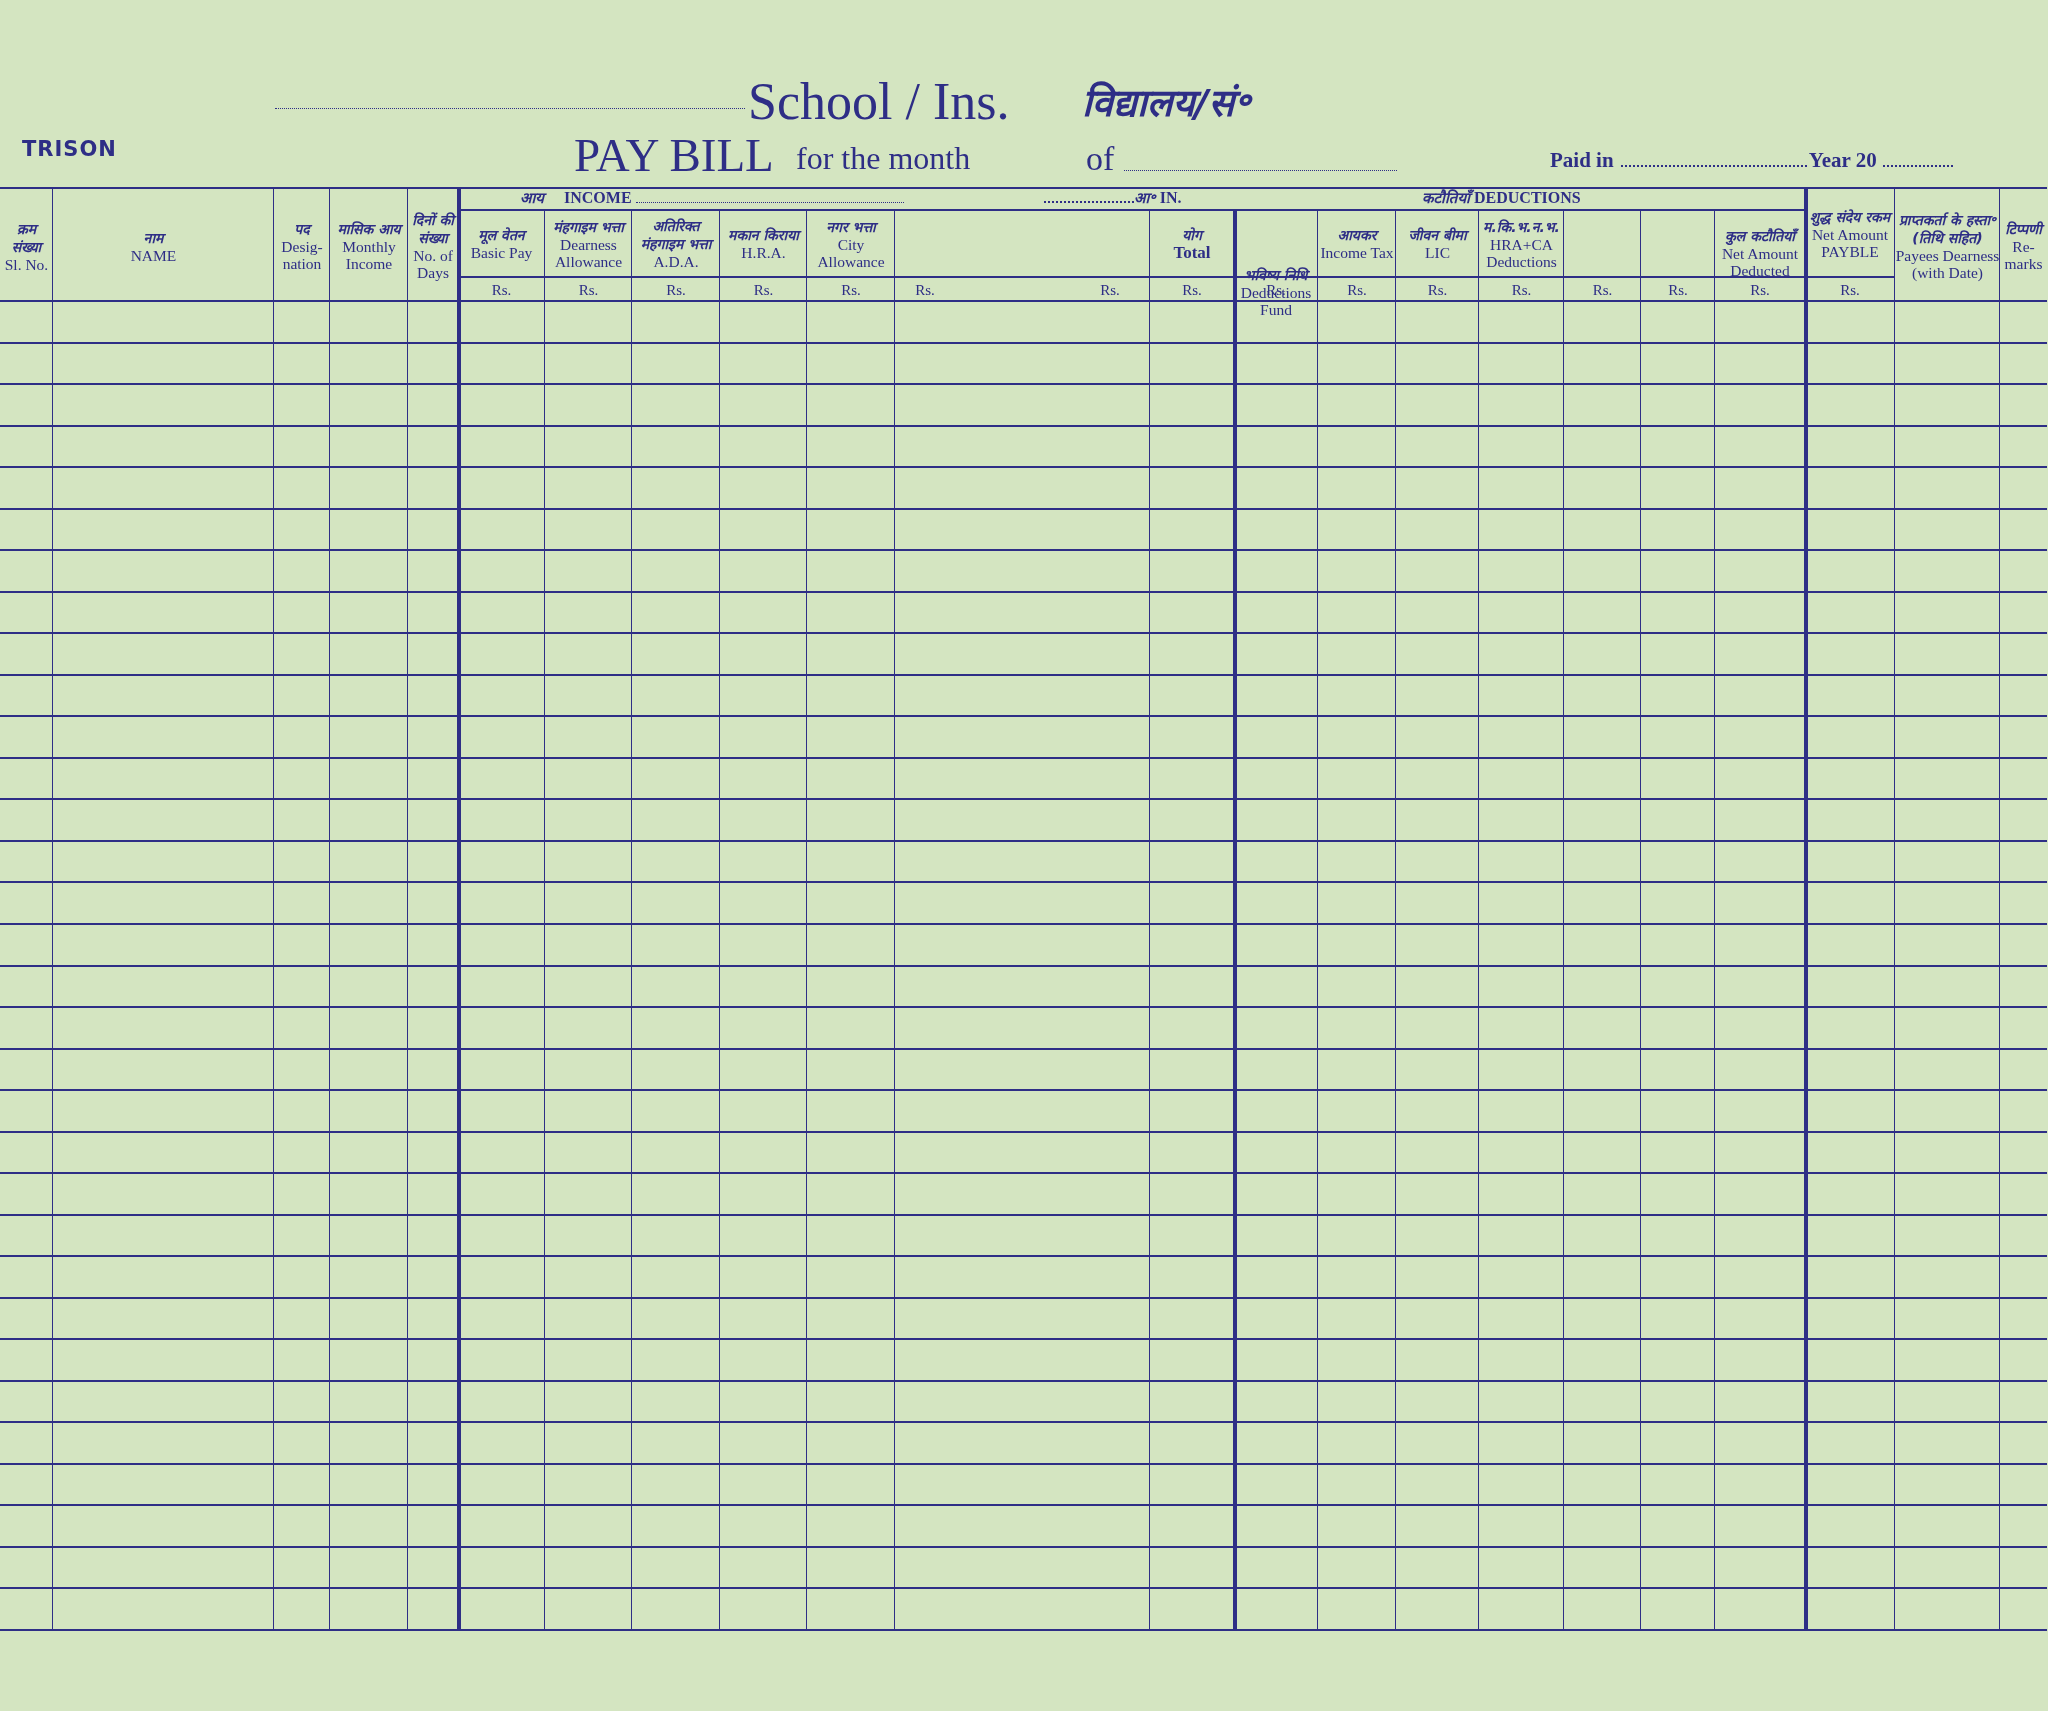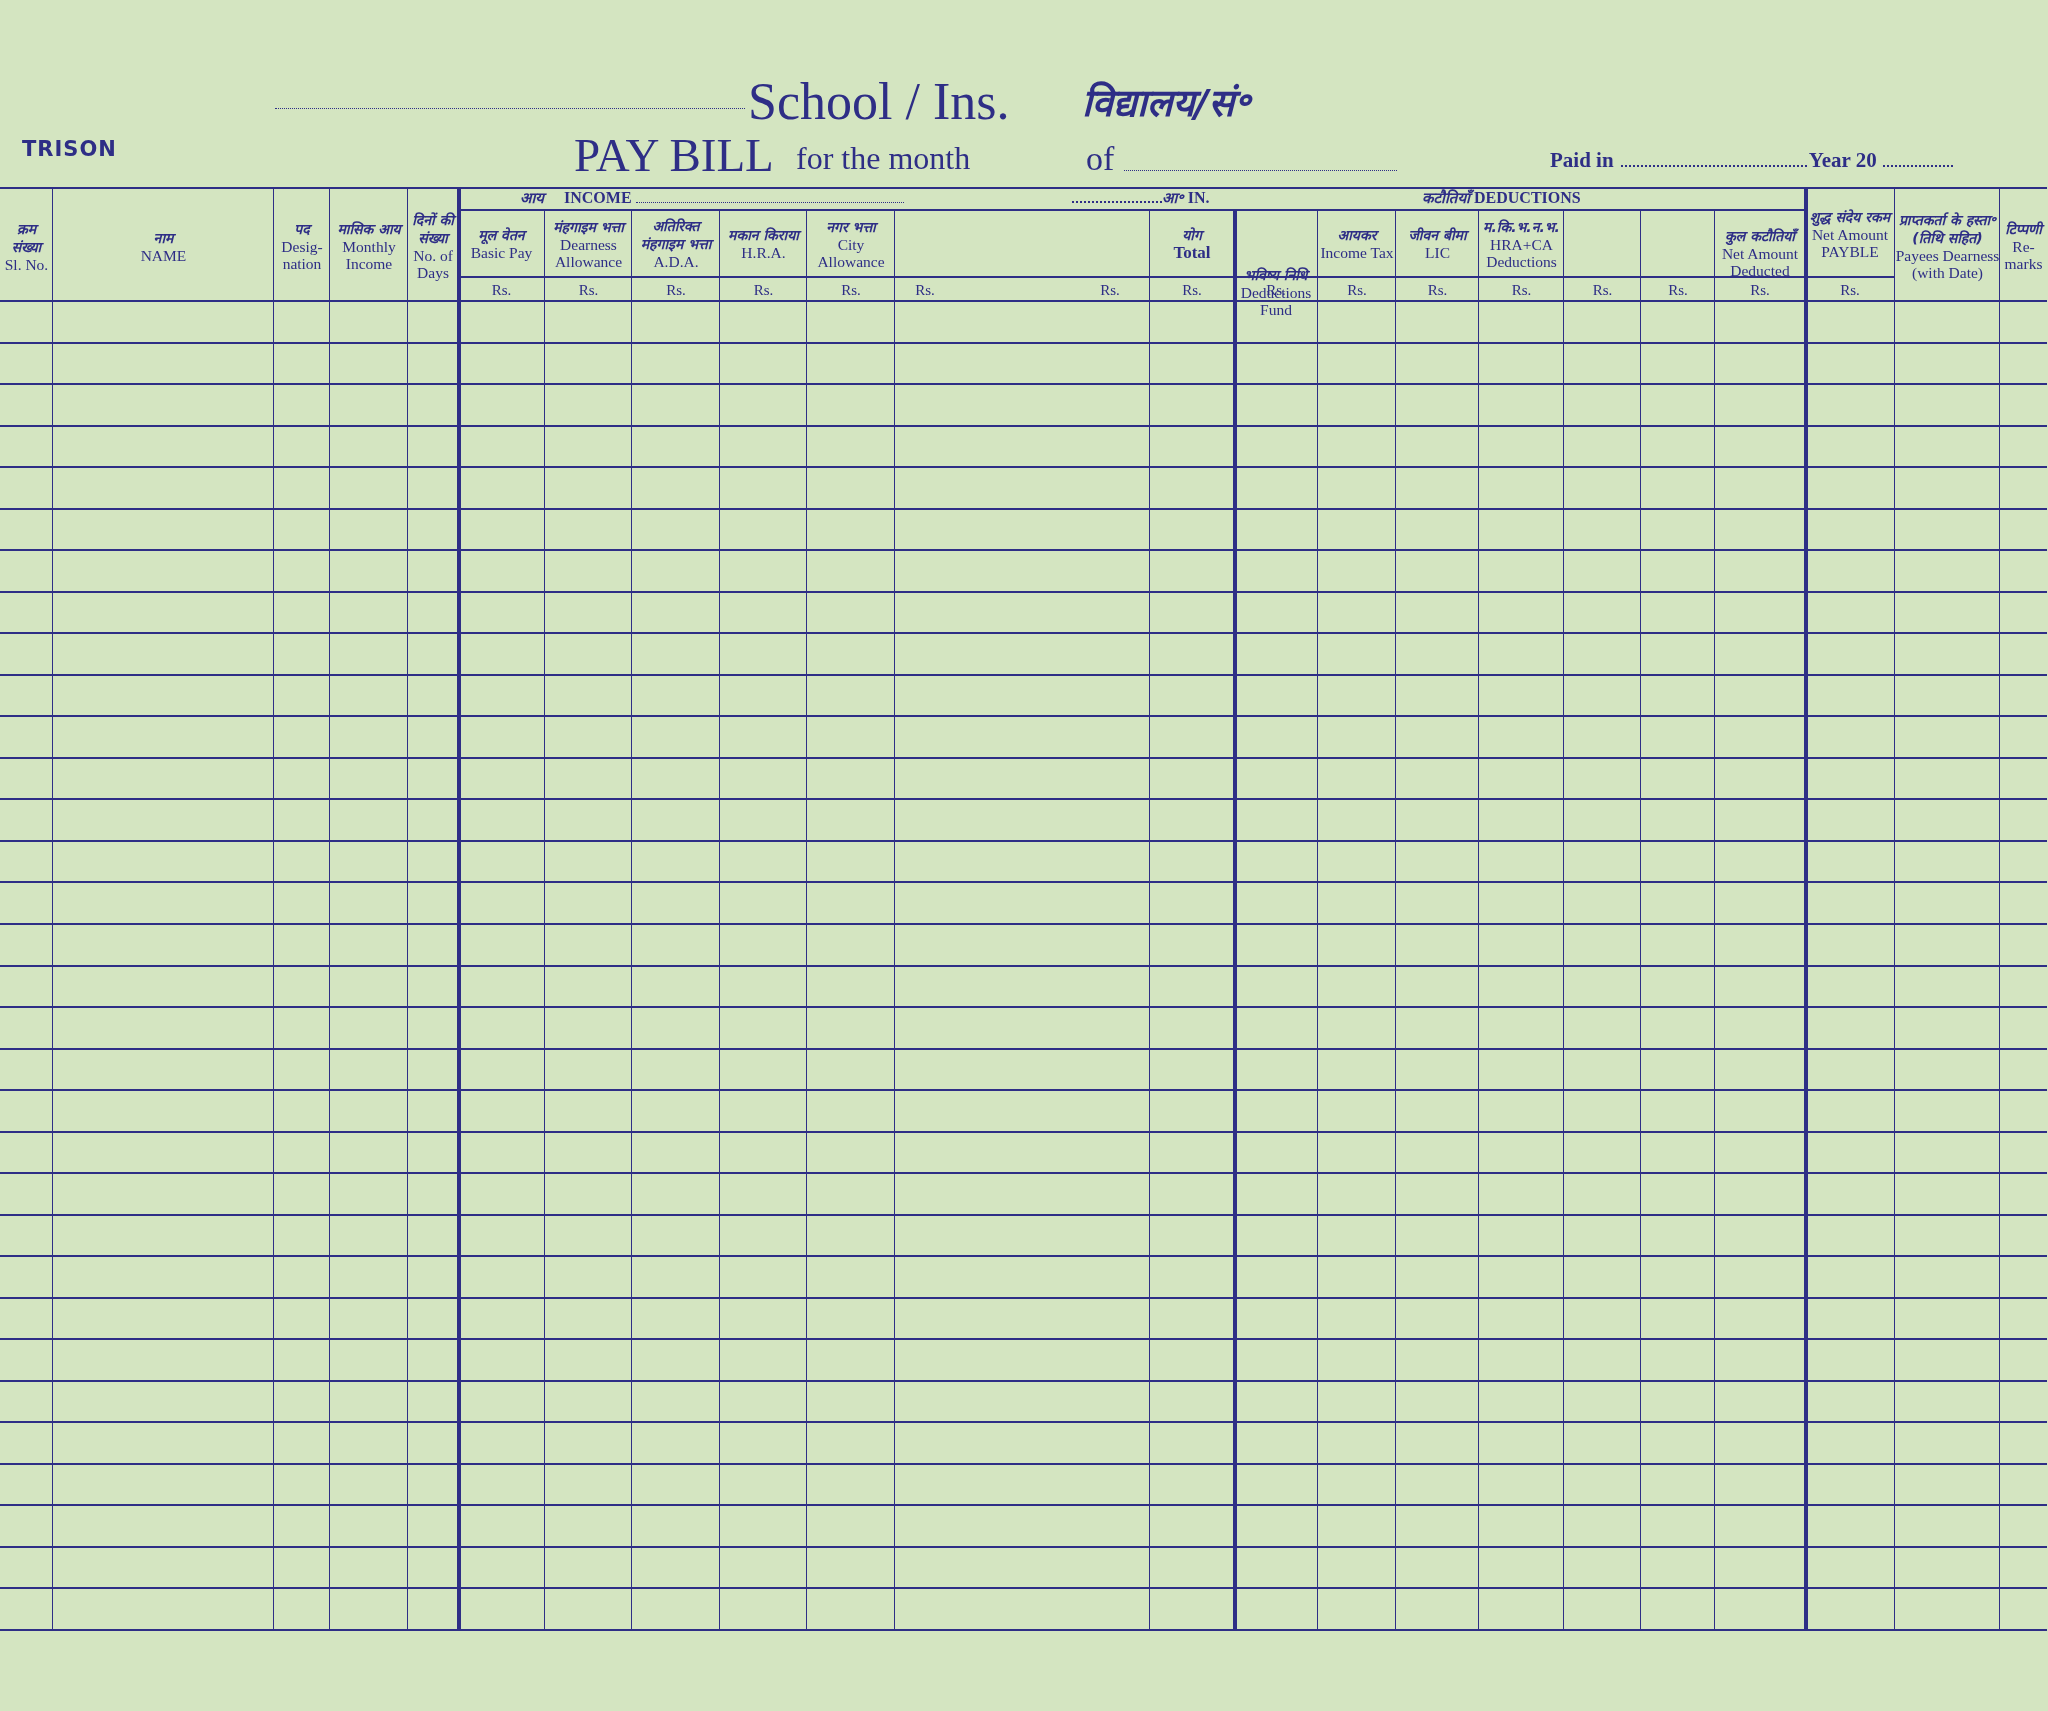--- a/index.html
+++ b/index.html
@@ -51,34 +51,34 @@
   <span class="paid-fill"></span><span>Year 20</span><span class="year-fill"></span>
 </div>
 
 <div class="abs tbl" id="tbl">
 
   <div class="group-title" style="left:520px;text-align:right;">
     <span class="hi">आय</span>
     &nbsp;&nbsp;&nbsp;&nbsp;<span>INCOME</span>
     <span style="display:inline-block;width:268px;border-bottom:1px dotted #2e2e86;"></span>
   </div>
-  <div class="group-title" style="left:1072px;">
+  <div class="group-title" style="left:1044px;">
     <span style="display:inline-block;width:90px;border-bottom:2px dotted #2e2e86;"></span><span class="hi">आ॰</span>
     <span>IN.</span>
   </div>
   <div class="group-title" style="left:1422px;">
     <span class="hi">कटौतियाँ</span>
     <span>DEDUCTIONS</span>
   </div>
   <div id="header-cells">
       <div class="cell" style="left:0px;top:4px;width:53px;height:110px;">
         <div class="hi" style="">क्रम संख्या</div>
         <div class="en" style="">Sl. No.</div>
       </div>
-      <div class="cell" style="left:53px;top:4px;width:221px;height:110px;">
+      <div class="cell" style="left:43px;top:4px;width:221px;height:110px;">
         <div class="hi" style="">नाम</div>
         <div class="en" style="">NAME</div>
       </div>
       <div class="cell" style="left:274px;top:4px;width:56px;height:110px;">
         <div class="hi" style="">पद</div>
         <div class="en" style="">Desig-nation</div>
       </div>
       <div class="cell" style="left:330px;top:4px;width:78px;height:110px;">
         <div class="hi" style="">मासिक आय</div>
         <div class="en" style="">Monthly Income</div>

